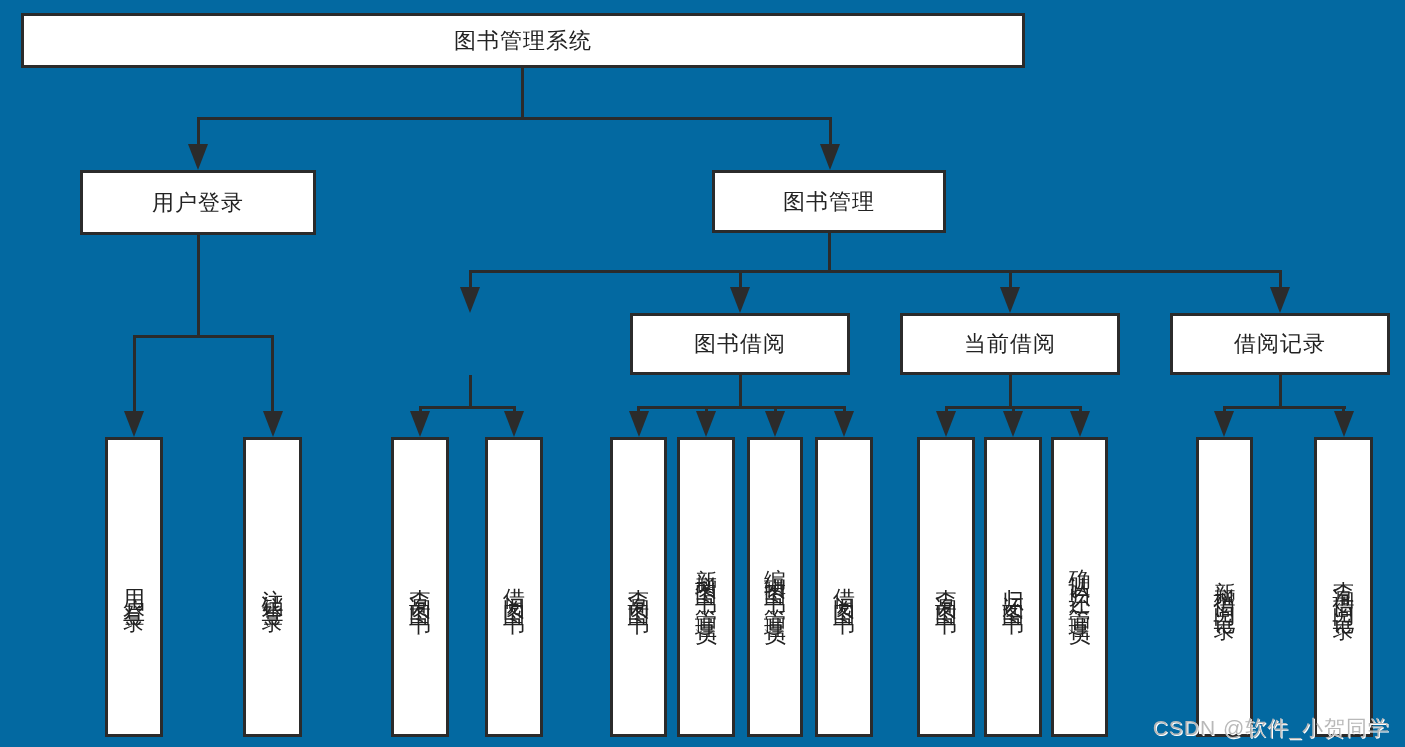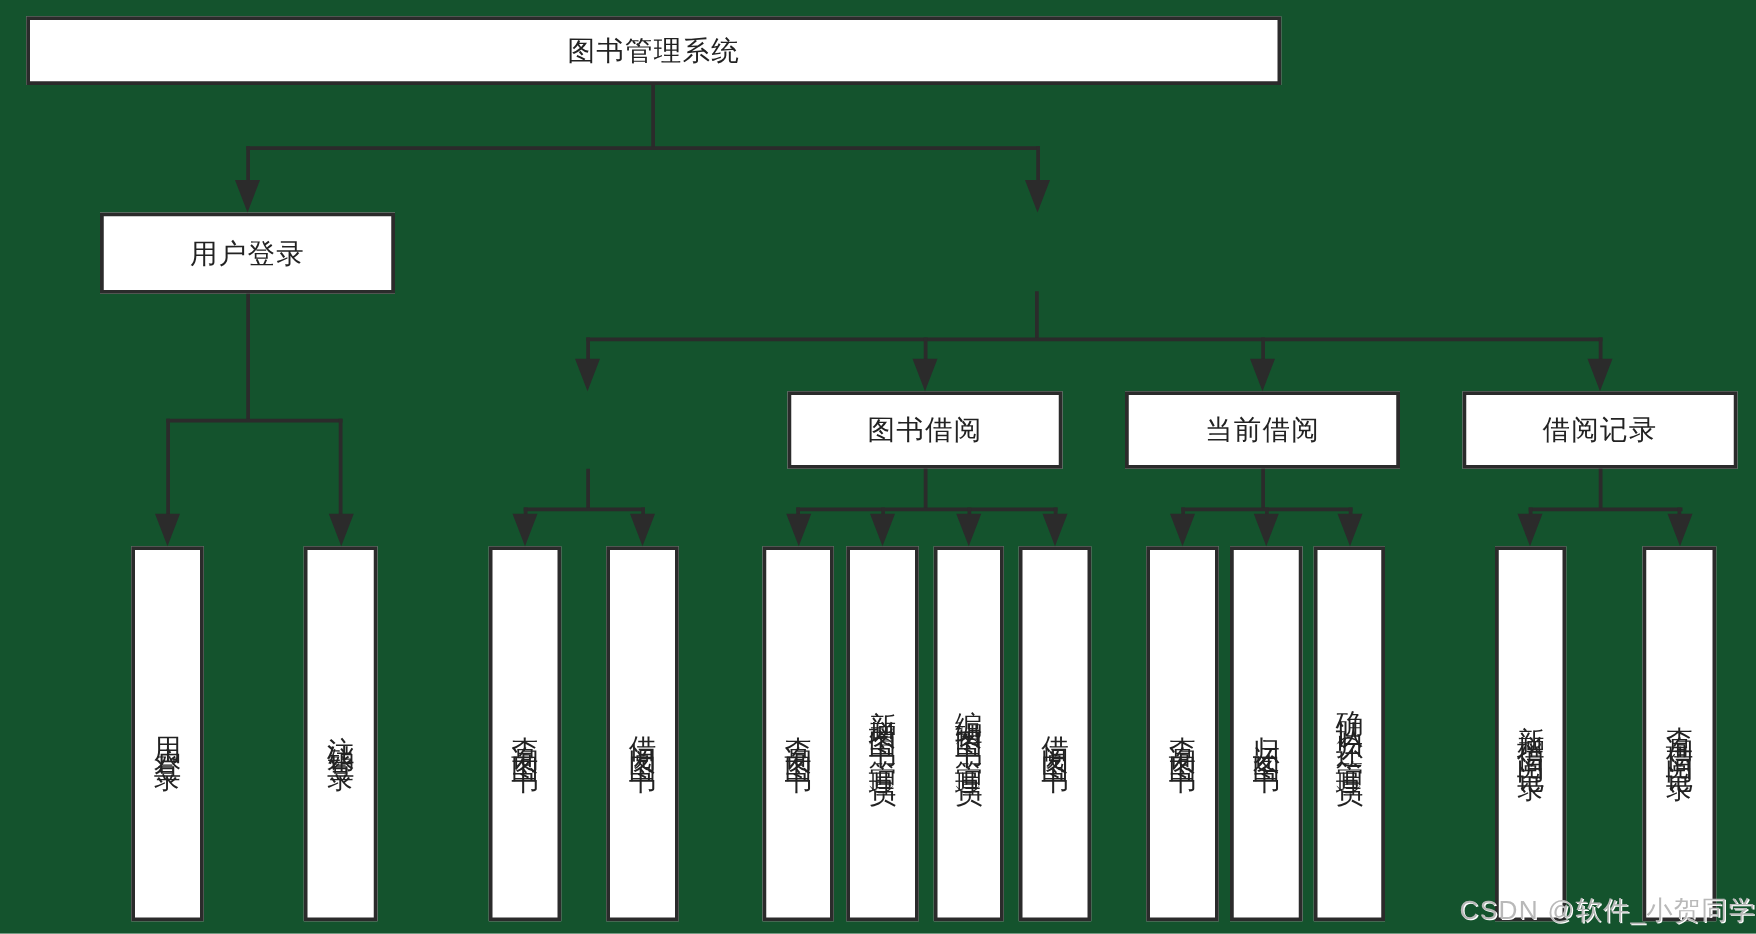--- a/index.html
+++ b/index.html
@@ -1,19 +1,19 @@
 <!DOCTYPE html>
 <html><head>
 <meta charset="utf-8">
 <style>
   html,body{margin:0;padding:0;background:#ffffff;}
   .stage{
     position:relative;
     width:1405px;height:747px;
-    background:#14532d;
+    background:#0369a1;
     font-family:"Liberation Sans", sans-serif;
     overflow:hidden;
   }
   .box{
     position:absolute;
     box-sizing:border-box;
     border:3px solid #2b2b2b;
     background:#ffffff;
     display:flex;
     align-items:center;
@@ -33,39 +33,42 @@
   .vline{position:absolute;width:3px;background:#2b2b2b;}
   .hline{position:absolute;height:3px;background:#2b2b2b;}
   .arrow{
     position:absolute;width:0;height:0;
     border-left:10px solid transparent;
     border-right:10px solid transparent;
     border-top:26px solid #2b2b2b;
   }
   .watermark{
     position:absolute;
-    right:0;bottom:5px;
+    right:15px;bottom:5px;
     font-size:21px;
     color:#b9b9b9;
     text-shadow:1px 1px 0 #ffffff;
     letter-spacing:1px;
     white-space:nowrap;
   }
 </style>
 </head>
 <body>
 
 <div class="stage">
 
   <div class="box" style="left:21px;top:13px;width:1004px;height:55px">
     <span class="hlabel">图书管理系统</span>
   </div>
 
   <div class="box" style="left:80px;top:170px;width:236px;height:65px">
     <span class="hlabel">用户登录</span>
+  </div>
+  <div class="box" style="left:712px;top:170px;width:234px;height:63px">
+    <span class="hlabel">图书管理</span>
   </div>
 
   <div class="box" style="left:900px;top:313px;width:220px;height:62px">
     <span class="hlabel">当前借阅</span>
   </div>
   <div class="box" style="left:630px;top:313px;width:220px;height:62px">
     <span class="hlabel">图书借阅</span>
   </div>
   <div class="box" style="left:1170px;top:313px;width:220px;height:62px">
     <span class="hlabel">借阅记录</span>

